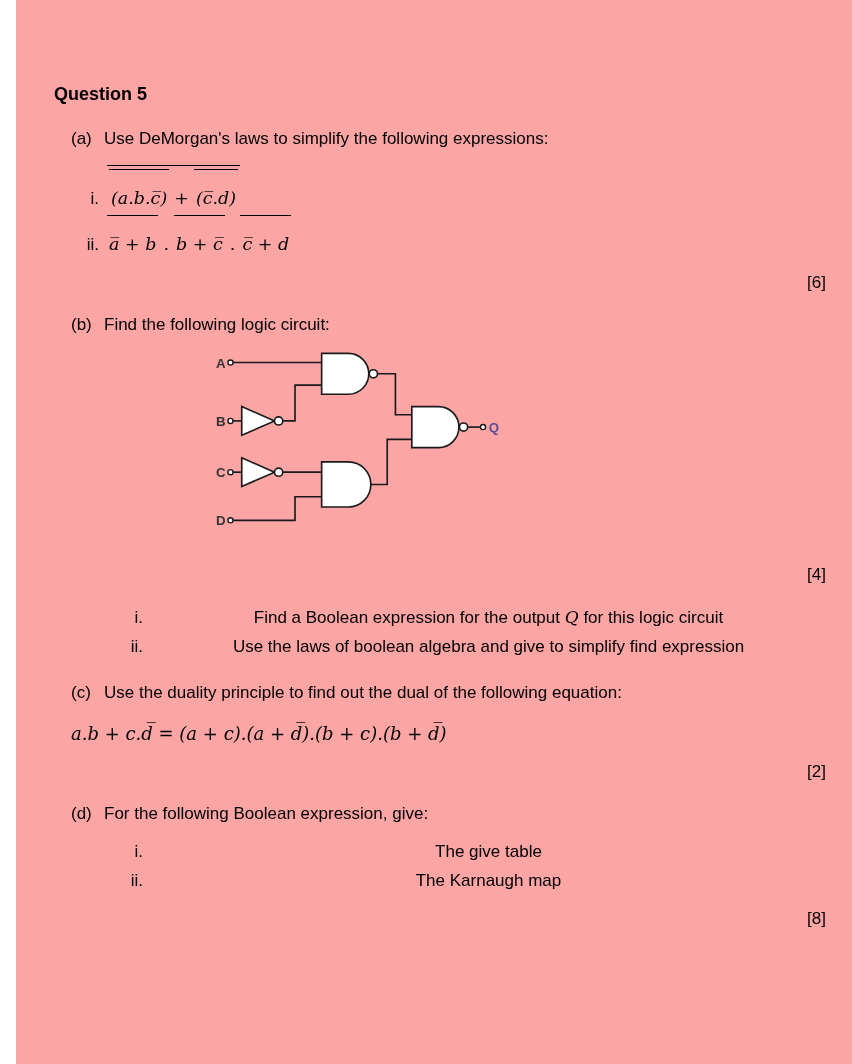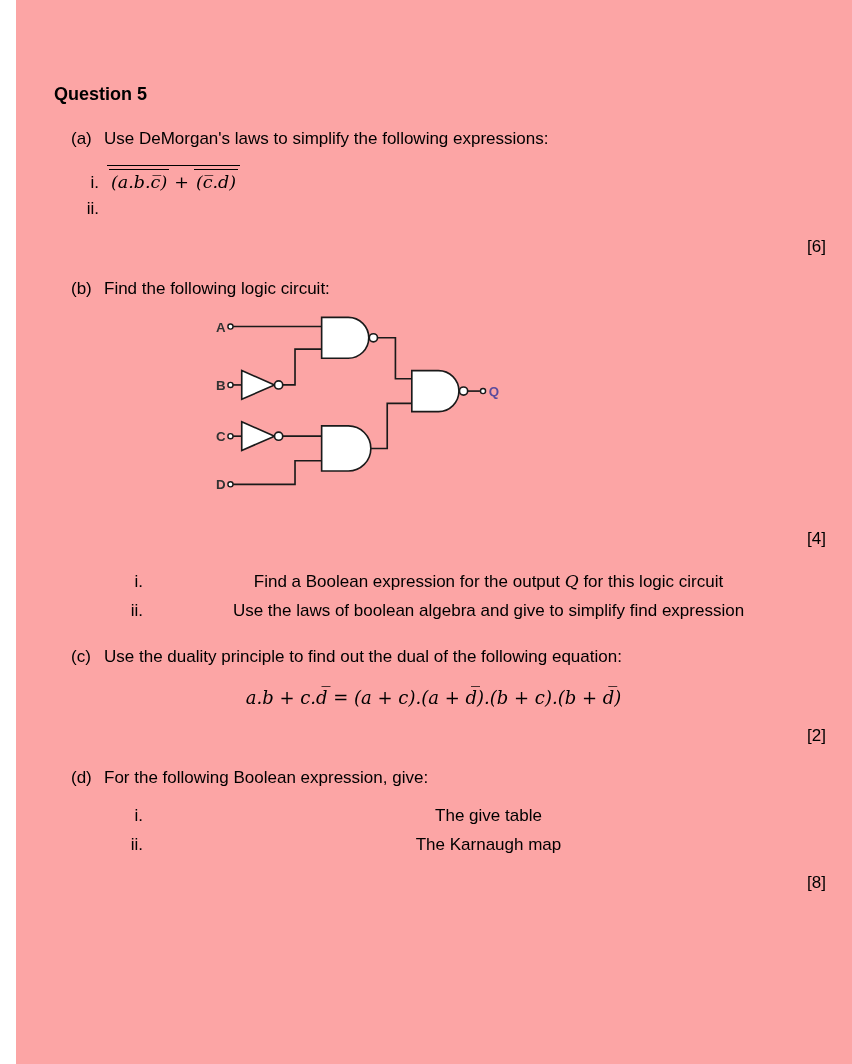--- a/index.html
+++ b/index.html
@@ -32,32 +32,31 @@
   .itext { flex: 1; text-align: center; }
 
   .math {
     font-family: "DejaVu Serif", serif;
     font-style: italic;
     font-size: 17.5px;
   }
   .ov {
     display: inline-block;
     border-top: 1.3px solid #000;
-    padding: 2px 2px 0 2px;
+    padding: 18px 2px 0 2px;
     line-height: 1.15;
   }
   .ov-outer { padding: 3px 2px 0 2px; }
   .op { margin: 0 5px; }
 
   .marks { text-align: right; margin: 18px 0 22px 0; }
 
   .circuit-wrap { margin: 12px 0 8px 140px; }
 
   .eq-center {
-    text-align: center;
     margin: 20px 30px 12px 0;
     font-size: 18px;
   }
 
   .mathq { font-family: "DejaVu Serif", serif; font-style: italic; }
 
   .expr-block { margin: 16px 0 6px 0; }
   .expr-item { display: flex; align-items: baseline; margin: 6px 0; }
 
   svg text {
@@ -79,20 +78,21 @@
       <span class="part-text">Use DeMorgan's laws to simplify the following expressions:</span>
     </div>
 
     <div class="sub-items expr-block">
       <div class="expr-item">
         <span class="roman">i.</span>
         <span class="math"><span class="ov ov-outer"><span class="ov">(a.b.c̅)</span><span class="op">+</span><span class="ov">(c̅.d)</span></span></span>
       </div>
       <div class="expr-item">
         <span class="roman">ii.</span>
+        <span class="math"><span class="ov">a̅ + b</span><span class="op">.</span><span class="ov">b + c̅</span><span class="op">.</span><span class="ov">c̅ + d</span></span>
       </div>
     </div>
   </div>
 
   <div class="marks">[6]</div>
 
   <div class="part">
     <div class="part-line">
       <span class="part-label">(b)</span>
       <span class="part-text">Find the following logic circuit:</span>

